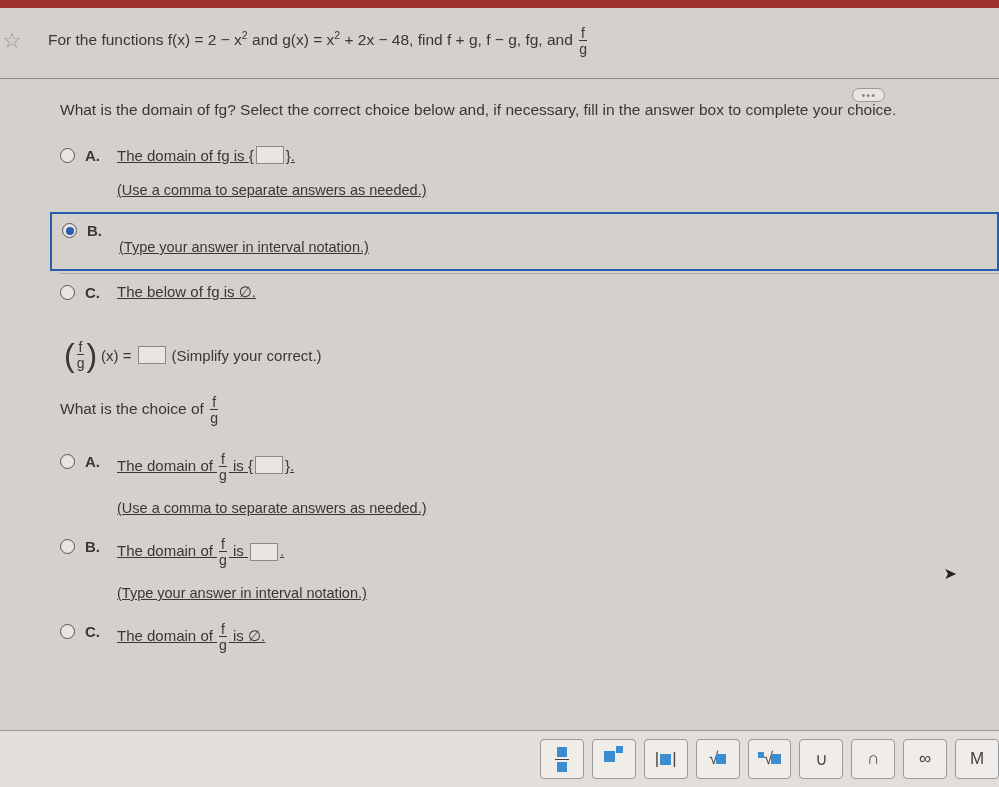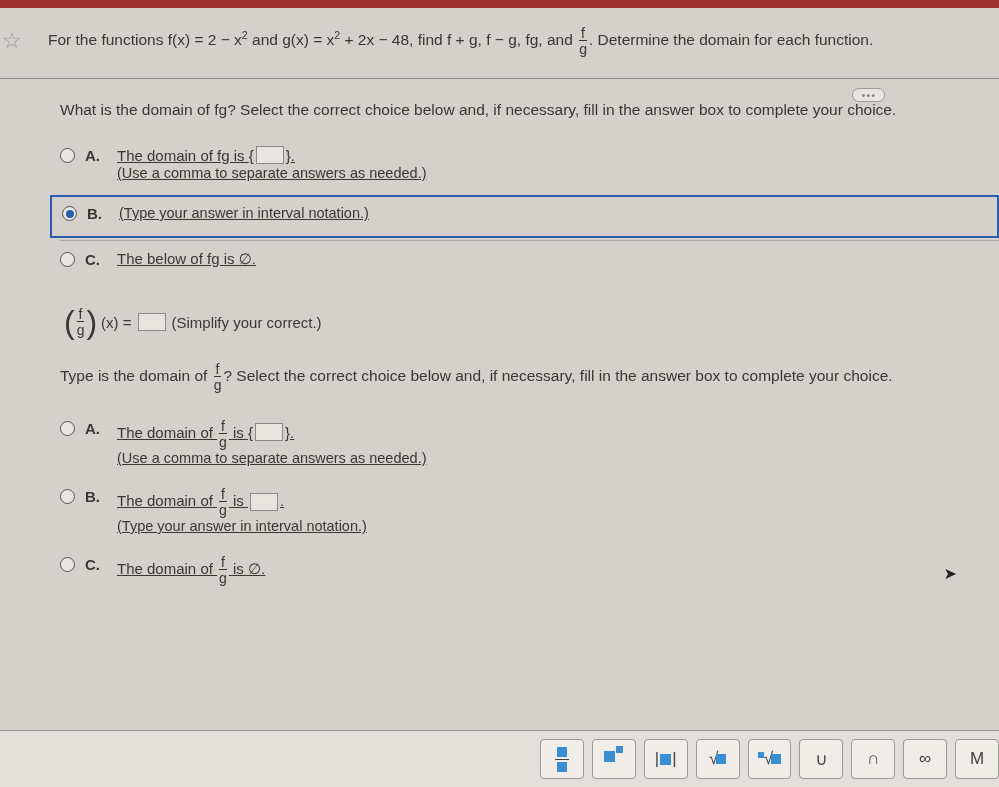--- a/index.html
+++ b/index.html
@@ -109,21 +109,21 @@
     font-weight: bold;
     width: 22px;
     margin-top: 2px;
   }
   .choice-body {
     margin-top: 1px;
     text-decoration: underline;
   }
   .choice-body .hint {
     font-size: 14.5px;
-    margin-top: 1px;
+    margin-top: 18px;
   }
   .set-brace {
     display: inline-flex;
     align-items: center;
   }
   .answer-box {
     display: inline-block;
     border: 1px solid #888;
     background: #e8e4e0;
     width: 28px;
@@ -194,21 +194,21 @@
 </style>
 </head>
 <body>
 
 <div class="top-strip"></div>
 <div class="bookmark-icon">☆</div>
 
 <div class="content">
   <div class="problem-text">
     <span>For the functions f(x) = 2 − x</span><sup>2</sup><span> and g(x) = x</span><sup>2</sup><span> + 2x − 48, find f + g, f − g, fg, and </span>
-    <span class="frac"><span class="num">f</span><span class="den">g</span></span><span>. Determine the domain for each function.</span>
+    <span class="frac"><span class="num">f</span><span class="den">g</span></span>
   </div>
 
   <div class="ellipsis-btn">•••</div>
   <hr class="hline">
 
   <div class="question-text">What is the domain of fg? Select the correct choice below and, if necessary, fill in the answer box to complete your choice.</div>
 
   <div class="choice-row">
     <div class="radio"></div>
     <div class="choice-label">A.</div>
@@ -244,21 +244,21 @@
           <span class="den">g</span>
         </span>
         <span class="paren">)</span>
       </span>
     <span>(x) = </span>
     <span class="answer-box"></span>
     <span> (Simplify your correct.)</span>
   </div>
 
   <div class="question-text">
-    <span>Type is the domain of </span><span class="frac"><span class="num">f</span><span class="den">g</span></span><span>? Select the correct choice below and, if necessary, fill in the answer box to complete your choice.</span>
+    <span>What is the choice of </span><span class="frac"><span class="num">f</span><span class="den">g</span></span>
   </div>
 
   <div class="choice-row">
     <div class="radio"></div>
     <div class="choice-label">A.</div>
     <div class="choice-body">
       <div><span>The domain of </span><span class="frac"><span class="num">f</span><span class="den">g</span></span><span> is </span><span class="set-brace">{<span class="answer-box"></span>}</span>.</div>
       <div class="hint">(Use a comma to separate answers as needed.)</div>
     </div>
   </div>

